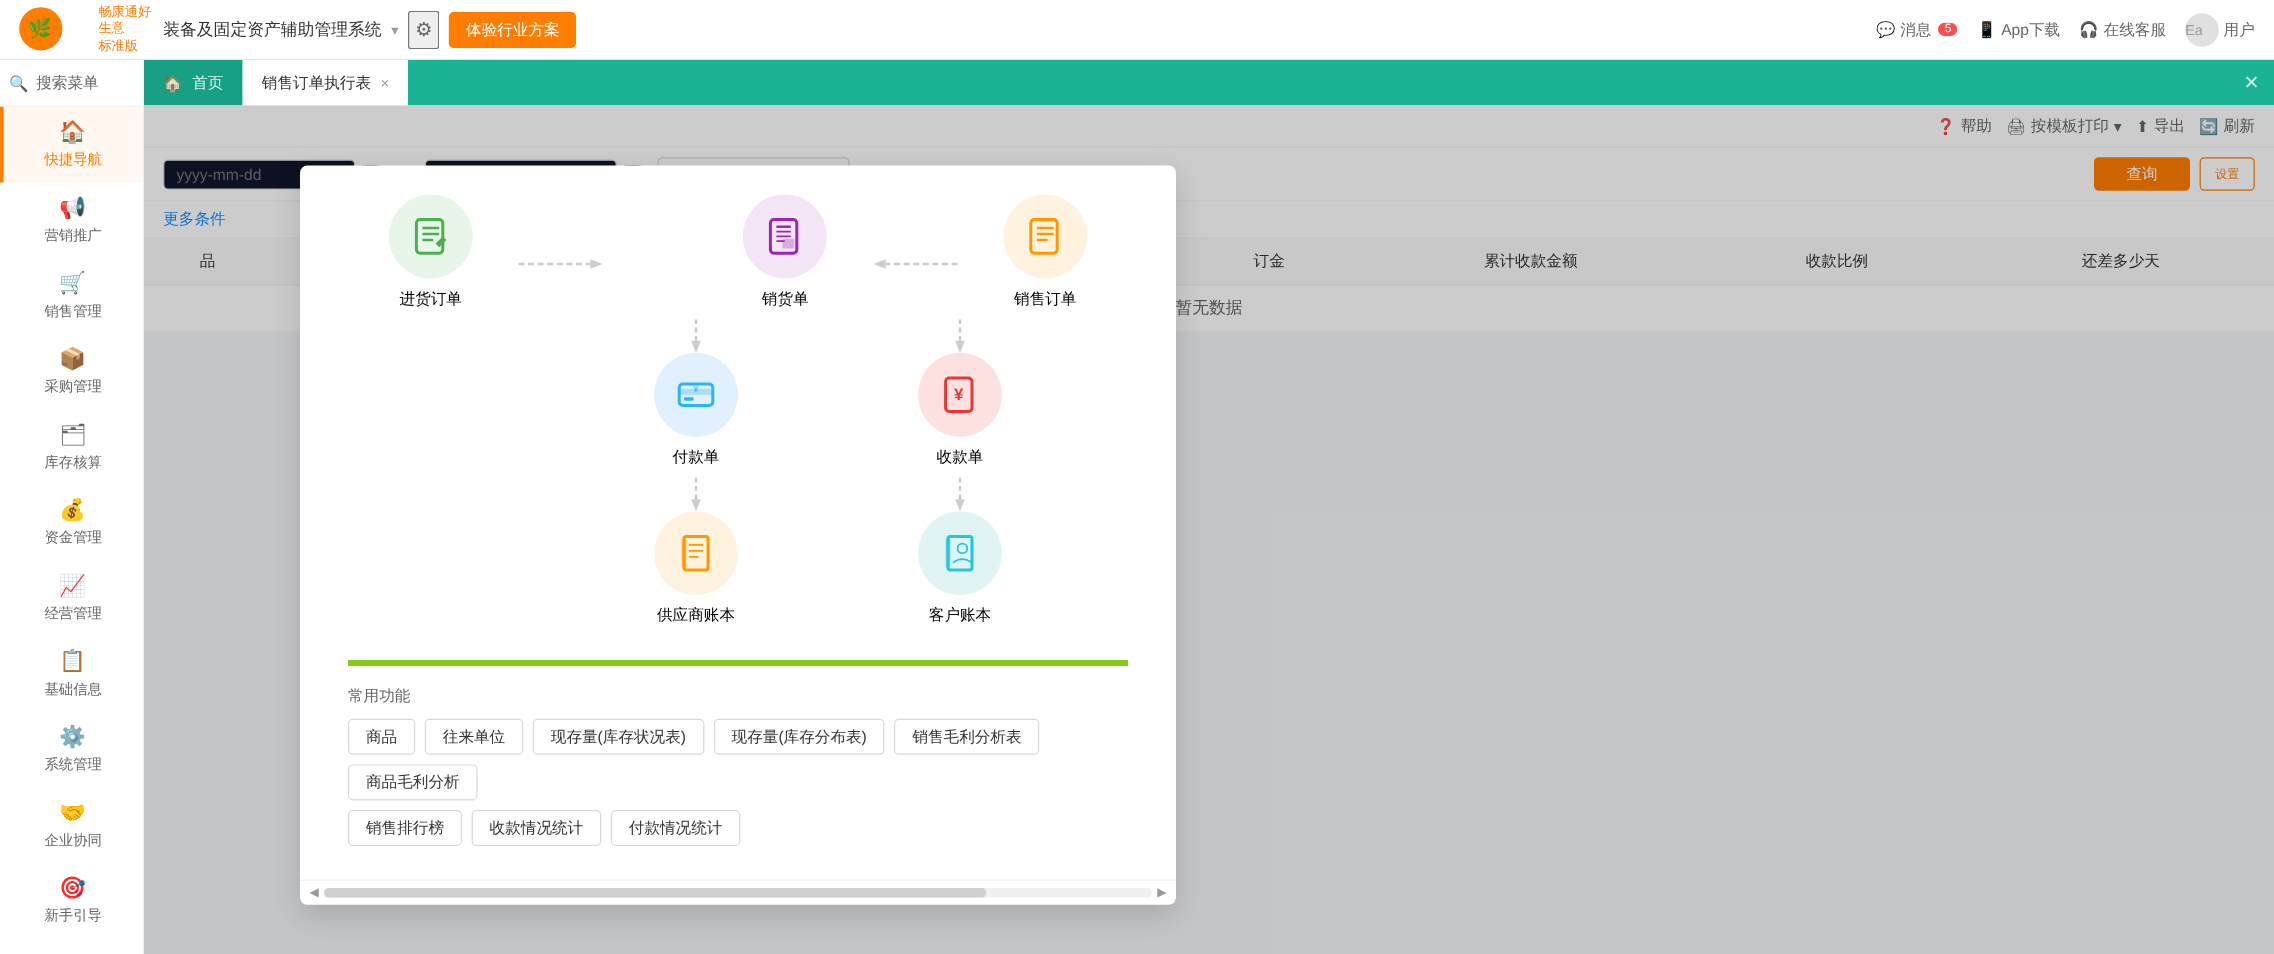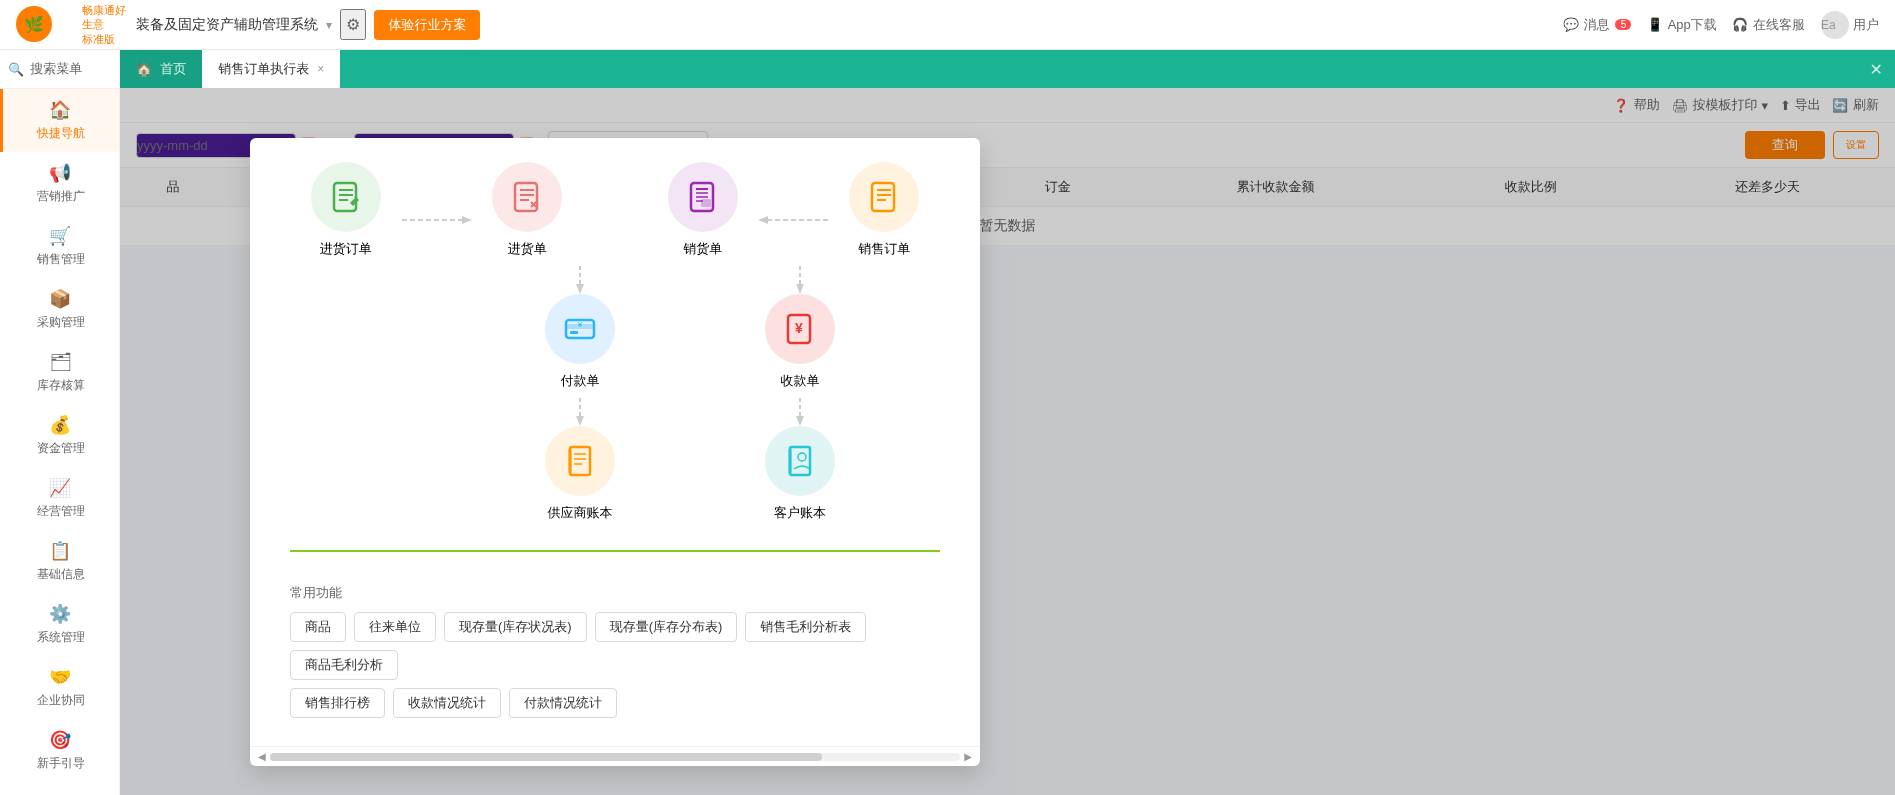--- a/index.html
+++ b/index.html
@@ -252,25 +252,25 @@
       background: #fff;
       padding: 8px 16px;
       display: flex;
       align-items: center;
       gap: 12px;
       border-bottom: 1px solid #f0f0f0;
     }
     .filter-input {
       border: 1px solid #d9d9d9;
       border-radius: 4px;
-      padding: 4px 0;
+      padding: 4px 10px;
       font-size: 13px;
       color: #bbb;
       width: 160px;
-      background: #4c1d95;
+      background: #0f172a;
     }
     .filter-select {
       border: 1px solid #d9d9d9;
       border-radius: 4px;
       padding: 4px 8px;
       font-size: 13px;
       color: #333;
       background: #fff;
       width: 160px;
       cursor: pointer;
@@ -367,22 +367,22 @@
       justify-content: center;
       font-size: 28px;
     }
     .flow-label {
       font-size: 13px;
       color: #000000;
     }
 
     
     .common-funcs {
-      border-top: 2px solid #84cc16;
-      padding-top: 32px;
+      border-top: 5px solid #84cc16;
+      padding-top: 16px;
     }
     .common-funcs-title {
       font-size: 13px;
       color: #666;
       margin-bottom: 10px;
     }
     .func-btns {
       display: flex;
       flex-wrap: wrap;
       gap: 8px;
@@ -566,20 +566,23 @@
         <div class="filter-select">
           <span>单据状态</span>
           <span>▾</span>
         </div>
         <div style="display:flex; gap:8px; margin-left:auto;">
           <button class="query-btn">查询</button>
           <button class="set-btn">设置</button>
         </div>
       </div>
 
+      <div style="background:#fff; padding:6px 16px; border-bottom:1px solid #f0f0f0; display:flex; align-items:center;">
+        <span class="more-filter">更多条件</span>
+      </div>
 
       <div class="table-wrapper">
         <table class="data-table">
           <thead>
             <tr>
               <th>品</th>
               <th>商品</th>
               <th>金额</th>
               <th>预估毛利</th>
               <th>预估毛利率</th>
@@ -618,33 +621,20 @@
                   <span class="flow-label">进货订单</span>
                 </div>
 
                 <div style="display:flex; align-items:flex-start; padding-top:20px; width:80px; justify-content:center;">
                   <svg width="70" height="12" viewBox="0 0 70 12">
                       <line x1="0" y1="6" x2="60" y2="6" stroke="#ccc" stroke-width="2" stroke-dasharray="5,3"></line>
                       <polygon points="60,2 70,6 60,10" fill="#ccc"></polygon>
                     </svg>
                 </div>
 
-                <div class="flow-node">
-                  <div class="flow-circle" style="background:#fde8e8; width:70px; height:70px; border-radius:50%; display:flex; align-items:center; justify-content:center;">
-                    <svg width="36" height="36" viewBox="0 0 36 36">
-                        <rect x="6" y="4" width="22" height="28" rx="3" fill="none" stroke="#e57373" stroke-width="2.5"></rect>
-                        <line x1="11" y1="11" x2="25" y2="11" stroke="#e57373" stroke-width="2"></line>
-                        <line x1="11" y1="16" x2="25" y2="16" stroke="#e57373" stroke-width="2"></line>
-                        <line x1="11" y1="21" x2="20" y2="21" stroke="#e57373" stroke-width="2"></line>
-                        <line x1="22" y1="23" x2="27" y2="28" stroke="#e57373" stroke-width="2"></line>
-                        <line x1="27" y1="23" x2="22" y2="28" stroke="#e57373" stroke-width="2"></line>
-                      </svg>
-                  </div>
-                  <span class="flow-label">进货单</span>
-                </div>
 
                 <div style="width:80px;"></div>
 
                 <div class="flow-node">
                   <div class="flow-circle" style="background:#f3e5f5; width:70px; height:70px; border-radius:50%; display:flex; align-items:center; justify-content:center;">
                     <svg width="36" height="36" viewBox="0 0 36 36">
                         <rect x="6" y="4" width="22" height="28" rx="3" fill="none" stroke="#9c27b0" stroke-width="2.5"></rect>
                         <line x1="11" y1="10" x2="23" y2="10" stroke="#9c27b0" stroke-width="2"></line>
                         <line x1="11" y1="14" x2="23" y2="14" stroke="#9c27b0" stroke-width="1.5"></line>
                         <line x1="11" y1="18" x2="23" y2="18" stroke="#9c27b0" stroke-width="1.5"></line>

